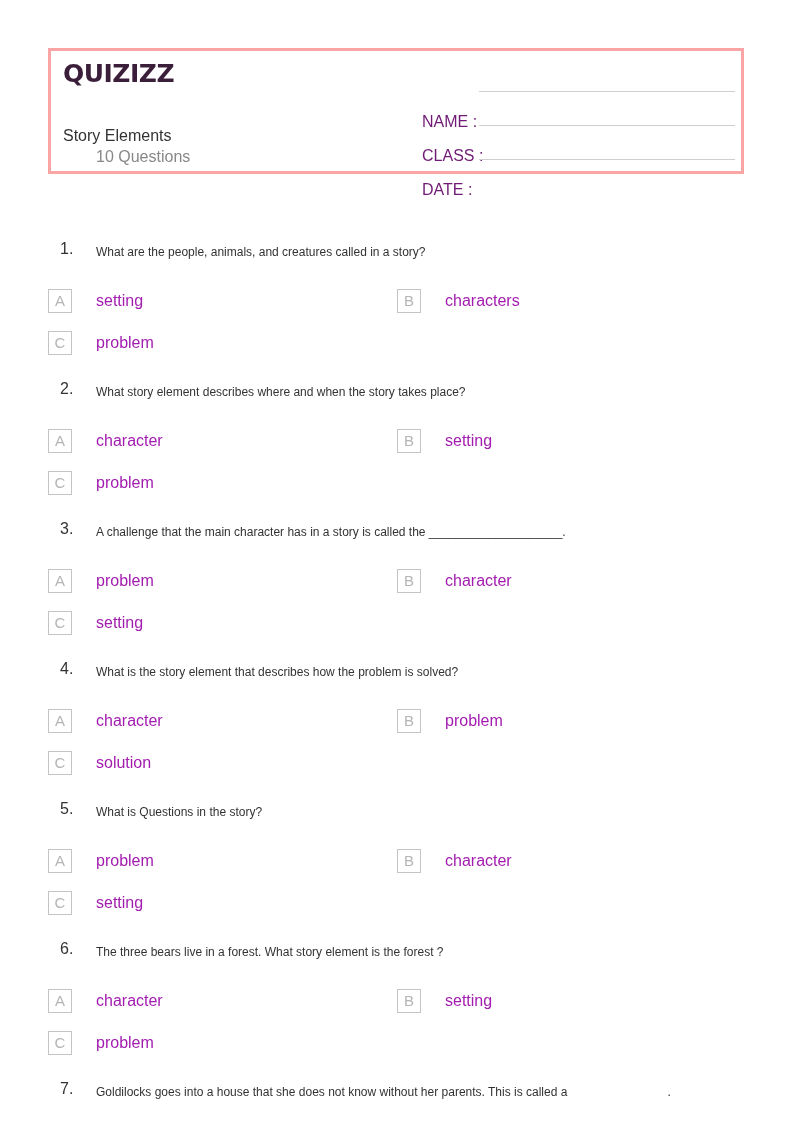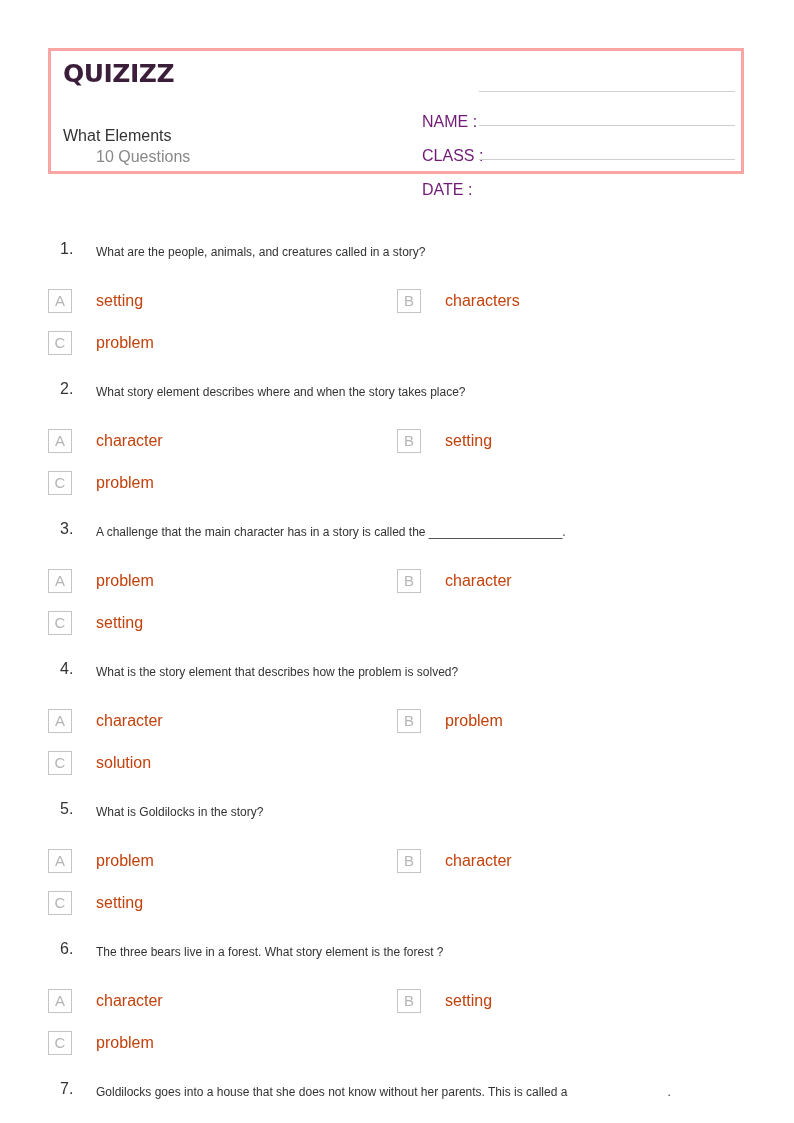--- a/index.html
+++ b/index.html
@@ -12,28 +12,28 @@
   .title { position: absolute; left: 12px; top: 76px; font-size: 16px; color: #333; }
   .subtitle { position: absolute; left: 12px; top: 97px; font-size: 16px; color: #888; margin-left: 33px; }
   .field { position: absolute; left: 371px; font-size: 16px; color: #701a75; margin-top: 43px; }
   .field-line { position: absolute; left: 428px; width: 256px; height: 0; border-bottom: 1px solid #cfcfcf; }
   .question { position: absolute; left: 0; width: 794px; }
   .q-num { position: absolute; left: 60px; font-size: 16px; color: #333; }
   .q-text { position: absolute; left: 96px; width: 645px; font-size: 12px; line-height: 24px; color: #333; }
   .opt { position: absolute; height: 24px; }
   .opt-box { position: absolute; left: 0; top: 0; width: 22px; height: 22px; border: 1px solid #c4c4c4;
              font-size: 15px; color: #b5b5b5; text-align: center; line-height: 22px; }
-  .opt-text { position: absolute; left: 48px; top: 0; font-size: 16px; line-height: 24px; color: #c2410c; white-space: nowrap; }
+  .opt-text { position: absolute; left: 48px; top: 0; font-size: 16px; line-height: 24px; color: #a21caf; white-space: nowrap; }
 </style>
 </head>
 <body>
 
 <div class="header-box">
   <div class="logo">QUIZIZZ</div>
-  <div class="title">What Elements</div>
+  <div class="title">Story Elements</div>
   <div class="subtitle">10 Questions</div>
 
   <div class="field" style="top:19px;">NAME :</div>
   <div class="field-line" style="top:40px;"></div>
   <div class="field" style="top:53px;">CLASS :</div>
   <div class="field-line" style="top:74px;"></div>
   <div class="field" style="top:87px;">DATE  :</div>
   <div class="field-line" style="top:108px;"></div>
 </div>
 
@@ -100,21 +100,21 @@
     <div class="opt-text">problem</div>
   </div>
   <div class="opt" style="left:48px; top:91px;">
     <div class="opt-box">C</div>
     <div class="opt-text">solution</div>
   </div>
 </div>
 
 <div class="question" style="top:800px;">
   <div class="q-num">5.</div>
-  <div class="q-text">What is Goldilocks in the story?</div>
+  <div class="q-text">What is Questions in the story?</div>
   <div class="opt" style="left:48px; top:49px;">
     <div class="opt-box">A</div>
     <div class="opt-text">problem</div>
   </div>
   <div class="opt" style="left:397px; top:49px;">
     <div class="opt-box">B</div>
     <div class="opt-text">character</div>
   </div>
   <div class="opt" style="left:48px; top:91px;">
     <div class="opt-box">C</div>

